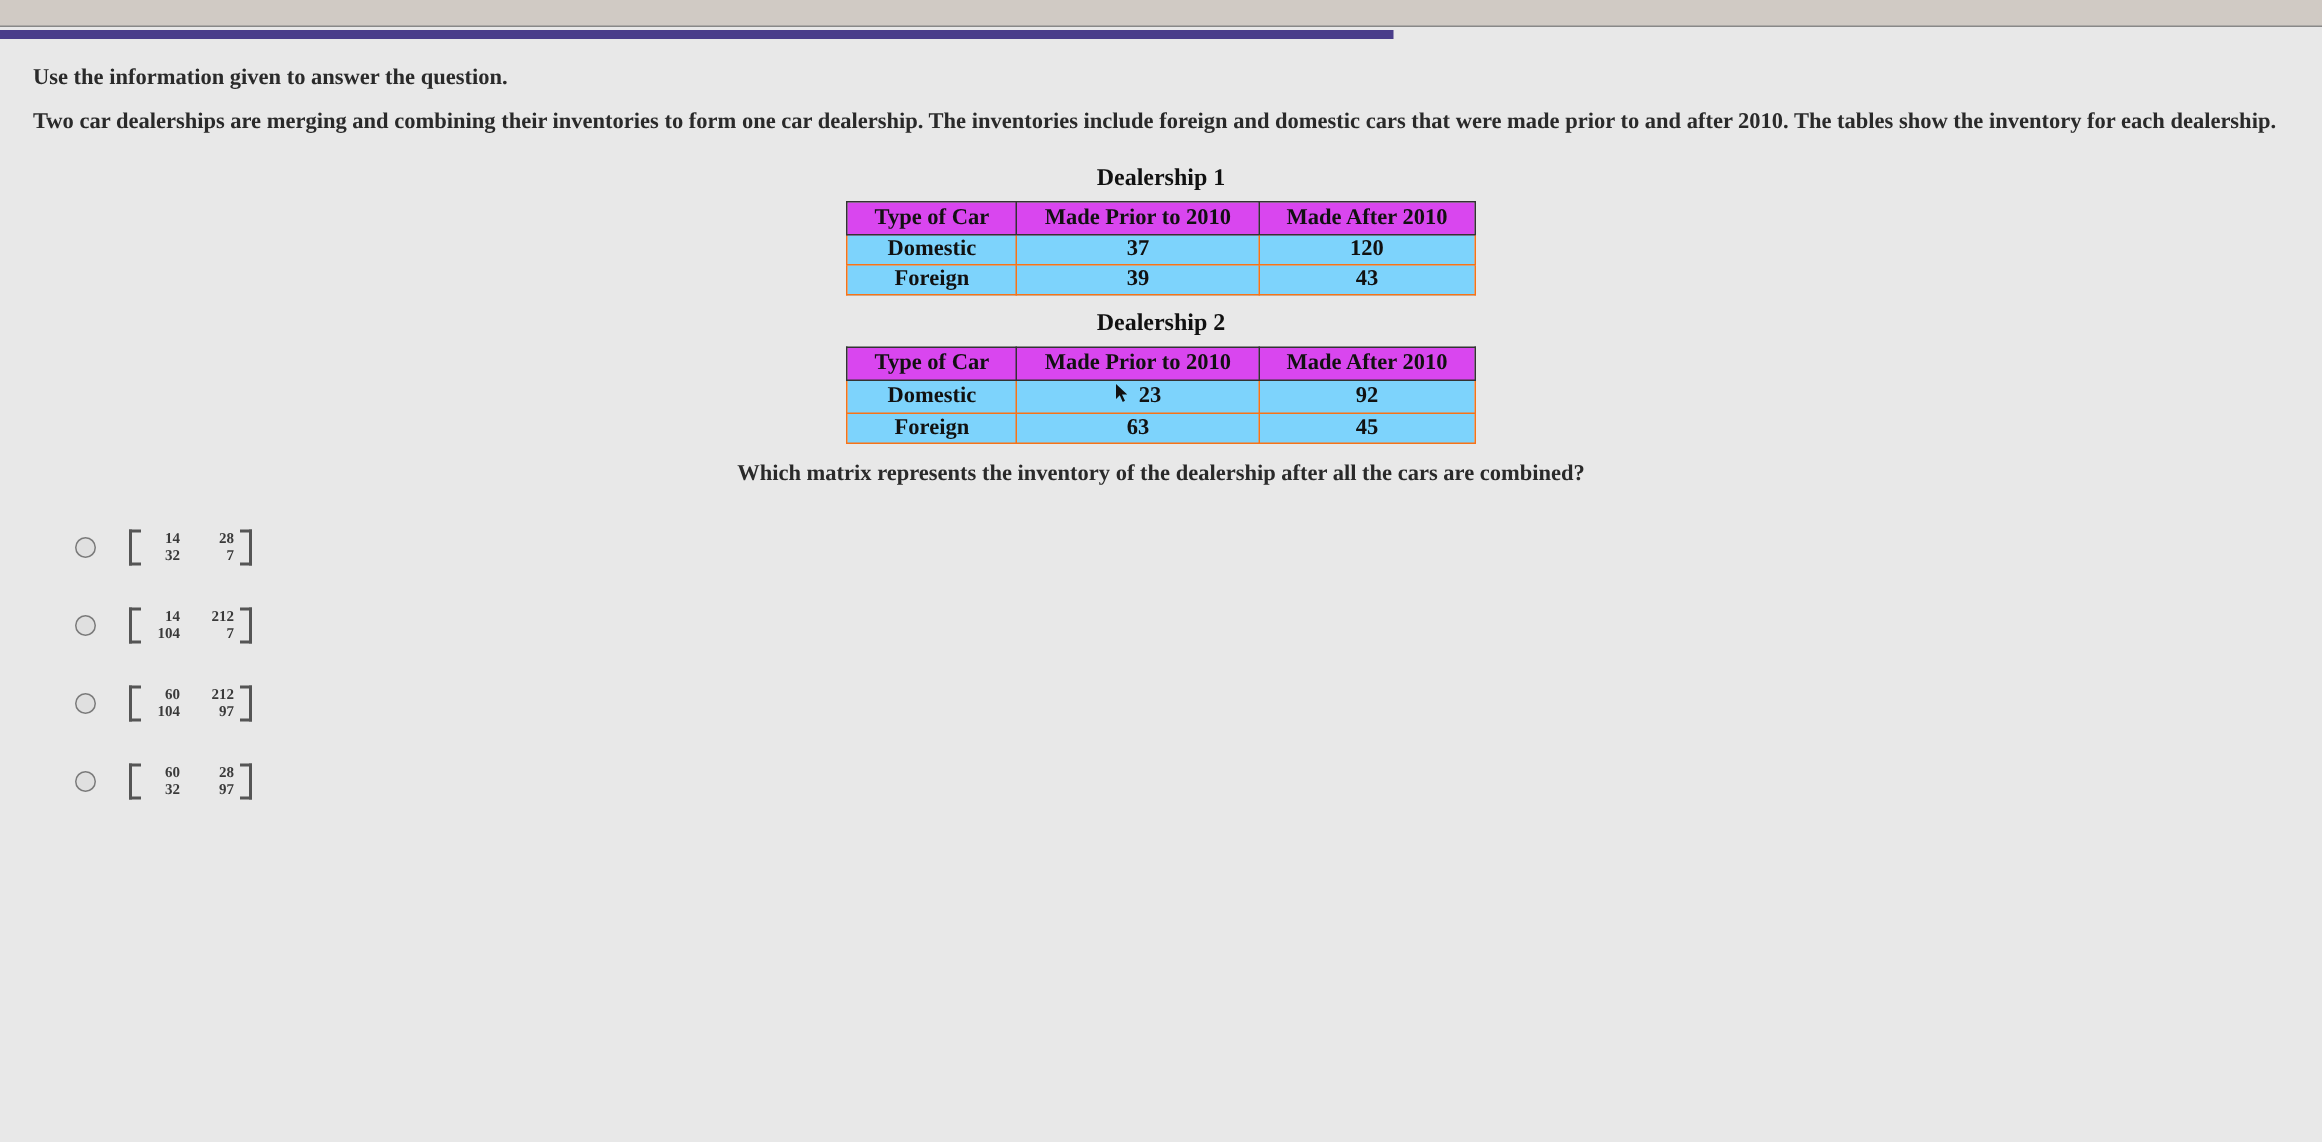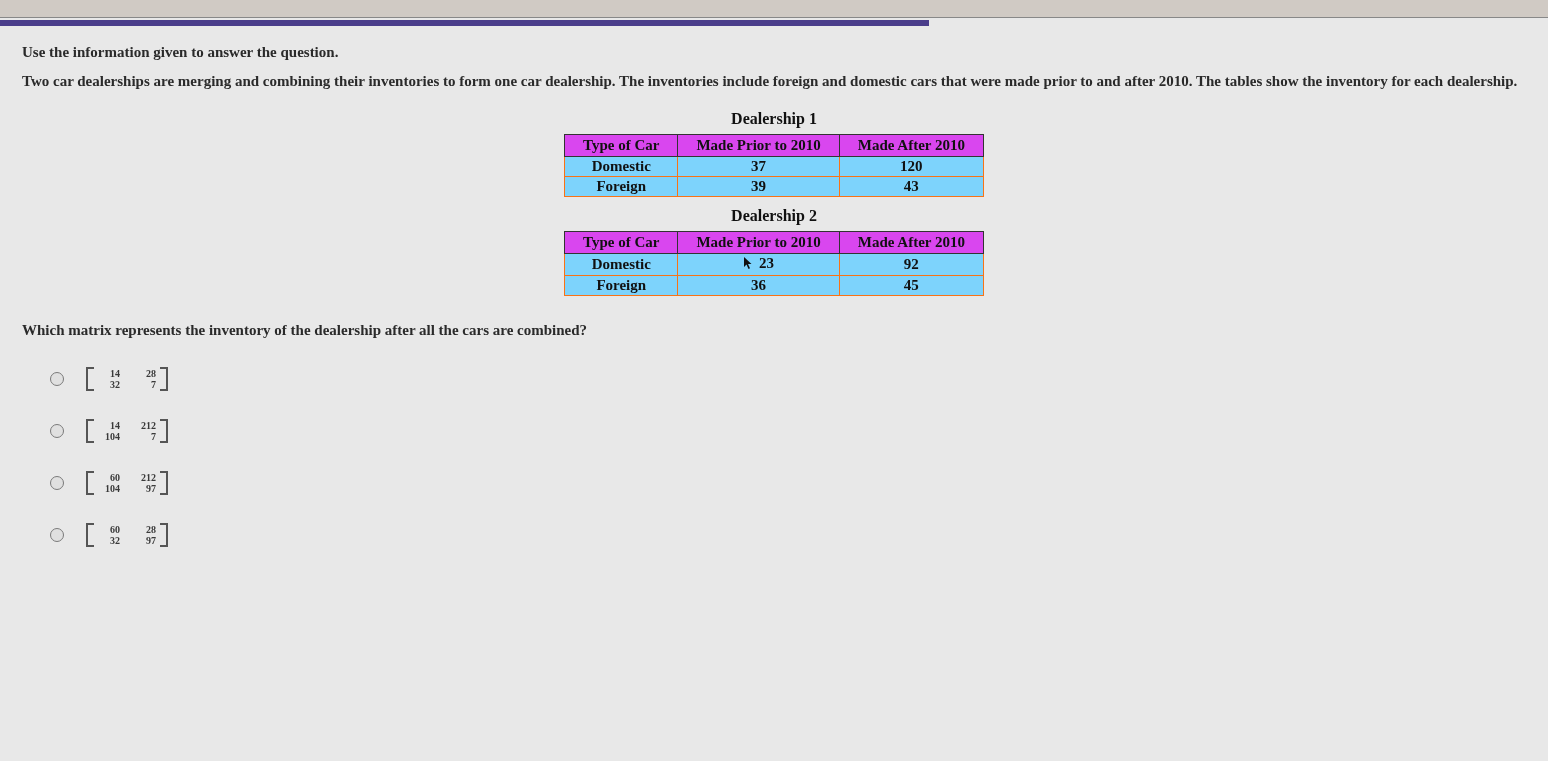--- a/index.html
+++ b/index.html
@@ -66,22 +66,23 @@
     border: 1px solid #f97316;
     padding: 1px 18px;
     font-weight: bold;
     color: #111;
     background: #7dd3fc;
     margin-top: 20px;
   }
   .question {
     font-weight: bold;
     font-size: 15px;
-    margin-top: 26px;
+    margin-top: 12px;
     color: #2a2a2a;
+    text-align: center;
   }
   .options {
     margin-top: 28px;
     padding-left: 28px;
   }
   .opt-row {
     display: flex;
     align-items: center;
     margin-bottom: 28px;
   }
@@ -172,21 +173,21 @@
           <span class="cursor-icon">
             <svg width="10" height="14" viewBox="0 0 10 14">
                   <path d="M1 1 L1 11 L3.5 8.5 L5.5 13 L7 12.2 L5 8 L8.5 8 Z" fill="#111"></path>
                 </svg>
           </span><span>23</span>
         </td>
         <td>92</td>
       </tr>
       <tr>
         <td>Foreign</td>
-        <td>36</td>
+        <td>63</td>
         <td>45</td>
       </tr>
     </tbody>
       </table>
 
   </div>
 
   <p class="question">Which matrix represents the inventory of the dealership after all the cars are combined?</p>
 
   <div class="options">

